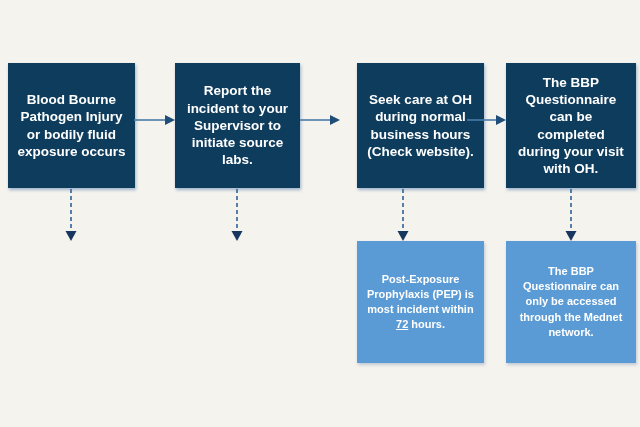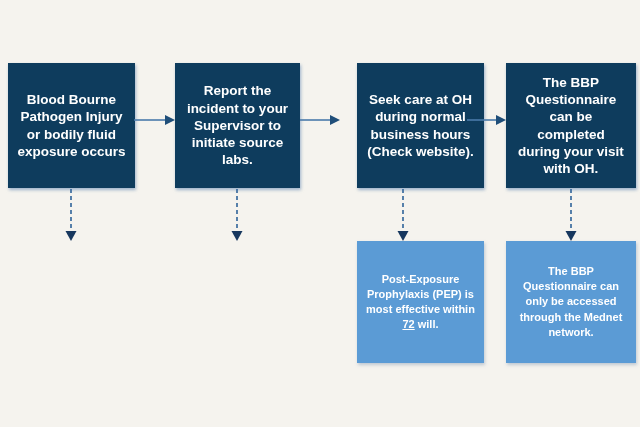--- a/index.html
+++ b/index.html
@@ -150,22 +150,22 @@
   <div class="v-arrow v-arrow-4">
     <svg width="14" height="52" viewBox="0 0 14 52">
       <line x1="7" y1="0" x2="7" y2="43" stroke="#3a6b9e" stroke-width="1.7" stroke-dasharray="4 3"></line>
       <polygon points="1.5,42 12.5,42 7,52" fill="#17375e"></polygon>
     </svg>
   </div>
 
   <div class="box note-box col-3">
     <div class="note-text"><span>Post-Exposure
 Prophylaxis (PEP) is
-most effective within
-</span><span class="note-highlight">72</span><span> will.</span></div>
+most incident within
+</span><span class="note-highlight">72</span><span> hours.</span></div>
   </div>
   <div class="box note-box col-4">
     <div class="note-text">The BBP
 Questionnaire can
 only be accessed
 through the Mednet
 network.</div>
   </div>
 
 </div>

